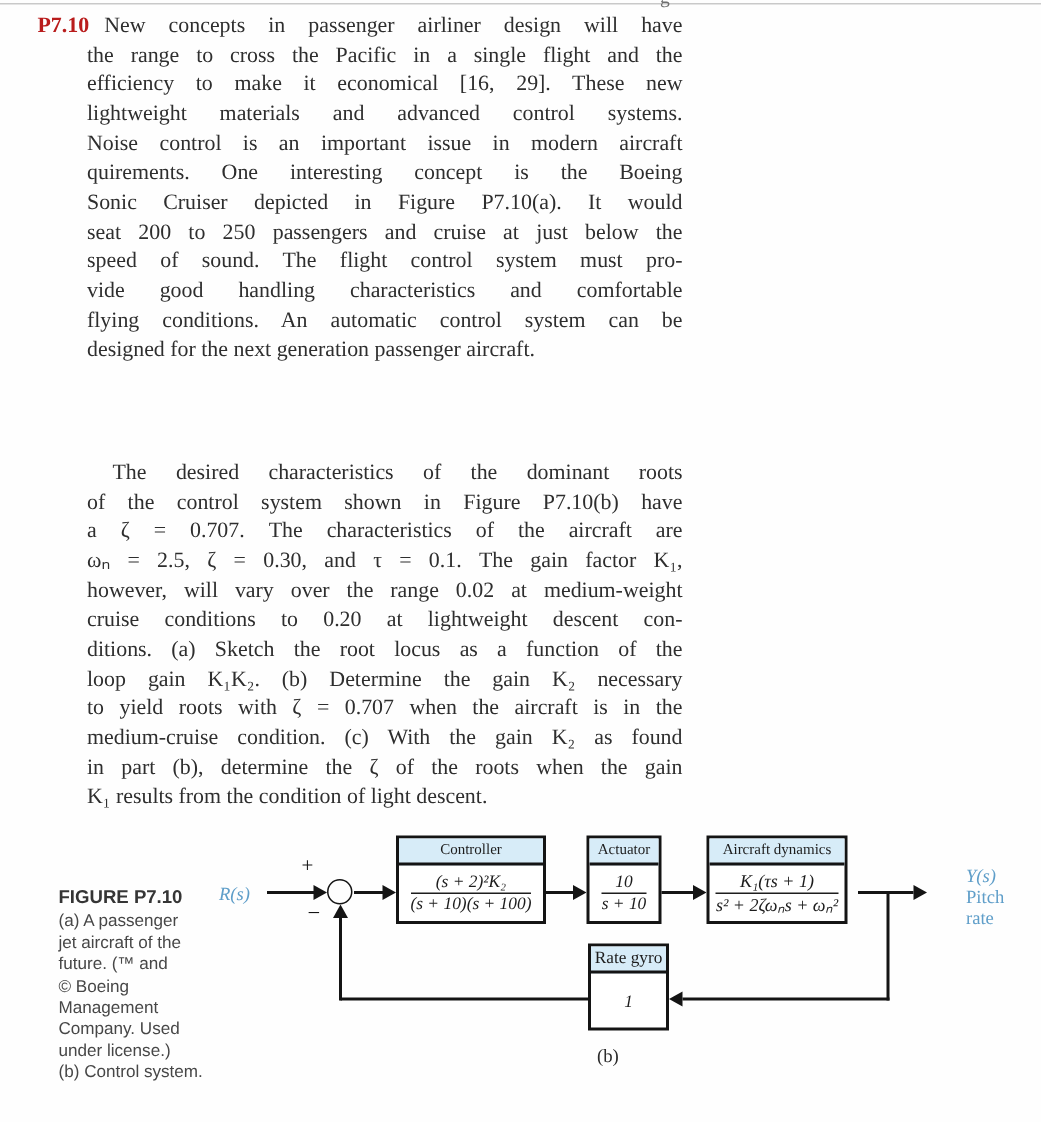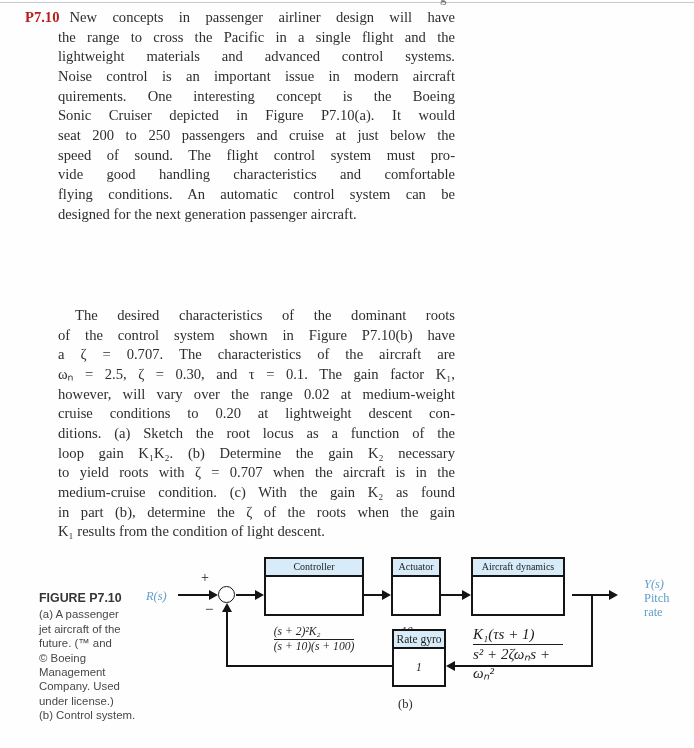--- a/index.html
+++ b/index.html
@@ -45,39 +45,40 @@
   .sign { position: absolute; color: #141414; font-size: 14px; line-height: 1; }
   .sig-label { position: absolute; color: #5f9ec9; font-size: 12.4px; line-height: 14.2px; }
   .italic { font-style: italic; }
 
   .block { position: absolute; border: 2px solid #141414; background: #ffffff;
            display: flex; flex-direction: column; }
   .block .hd { background: #d7ecf8; border-bottom: 2px solid #141414; height: 18px;
                font-size: 10px; line-height: 16px; text-align: center; color: #1d1d1d; }
   .block .bd { flex: 1; display: flex; align-items: center; justify-content: center;
                font-size: 11.6px; font-style: italic; color: #1d1d1d; }
-  .frac { display: inline-block; line-height: 1.25; margin-top: 48px; }
+  .frac { display: inline-block; text-align: center; line-height: 1.25; }
   .frac .den { border-top: 1.3px solid #1d1d1d; }
   .blk-rg .hd { font-size: 11.5px; }
 
   .sublabel { position: absolute; left: 398px; top: 697px; font-size: 12.5px; color: #2b2b2b; }
 </style>
 </head>
 <body>
 
 <div class="page">
 
   <div class="top-rule"></div>
   <div class="top-frag">
       <span>g</span>
     </div>
 
   <div class="para para1">
     <div class="line first"><span class="pnum">P7.10</span><span>New concepts in passenger airliner design will have</span></div>
   <div class="line">the range to cross the Pacific in a single flight and the</div>
+      <div class="line">efficiency to make it economical [16, 29]. These new</div>
       <div class="line">lightweight materials and advanced control systems.</div>
       <div class="line">Noise control is an important issue in modern aircraft</div>
       <div class="line">quirements. One interesting concept is the Boeing</div>
       <div class="line">Sonic Cruiser depicted in Figure P7.10(a). It would</div>
       <div class="line">seat 200 to 250 passengers and cruise at just below the</div>
       <div class="line">speed of sound. The flight control system must pro-</div>
       <div class="line">vide good handling characteristics and comfortable</div>
       <div class="line">flying conditions. An automatic control system can be</div>
       <div class="line last">designed for the next generation passenger aircraft.</div>
     </div>
@@ -143,21 +144,21 @@
           <span class="den" style="display:block;">s + 10</span>
         </span>
       </div>
     </div>
 
     <div class="hline" style="left:441px; top:594px; width:21px;"></div>
     <div class="arr-r" style="left:462px; top:590px;"></div>
 
     <div class="block" style="left:471px; top:557px; width:94px; height:59px;">
       <div class="hd">Aircraft dynamics</div>
-      <div class="bd" style="font-size:15px;">
+      <div class="bd" style="font-size:12px;">
         <span class="frac">
           <span class="num">K₁(τs + 1)</span>
           <span class="den" style="display:block;">s² + 2ζωₙs + ωₙ²</span>
         </span>
       </div>
     </div>
 
     <div class="hline" style="left:572px; top:594px; width:37px;"></div>
     <div class="arr-r" style="left:609px; top:590px;"></div>
     <div class="vline" style="left:591px; top:594px; height:73px;"></div>

